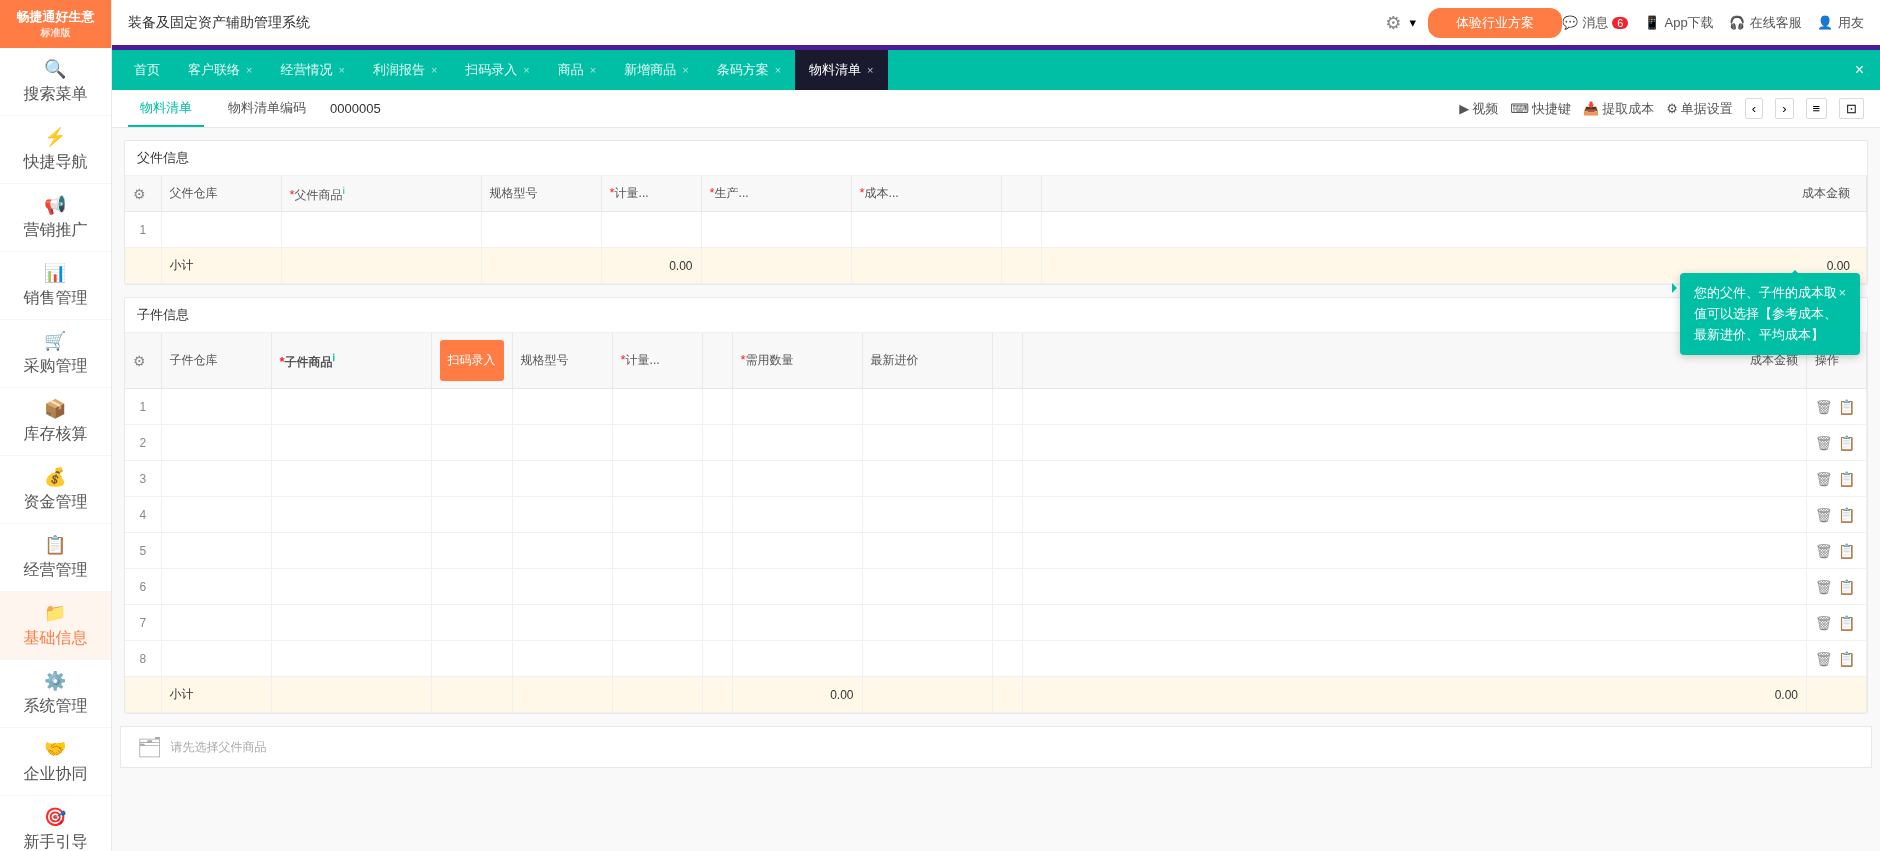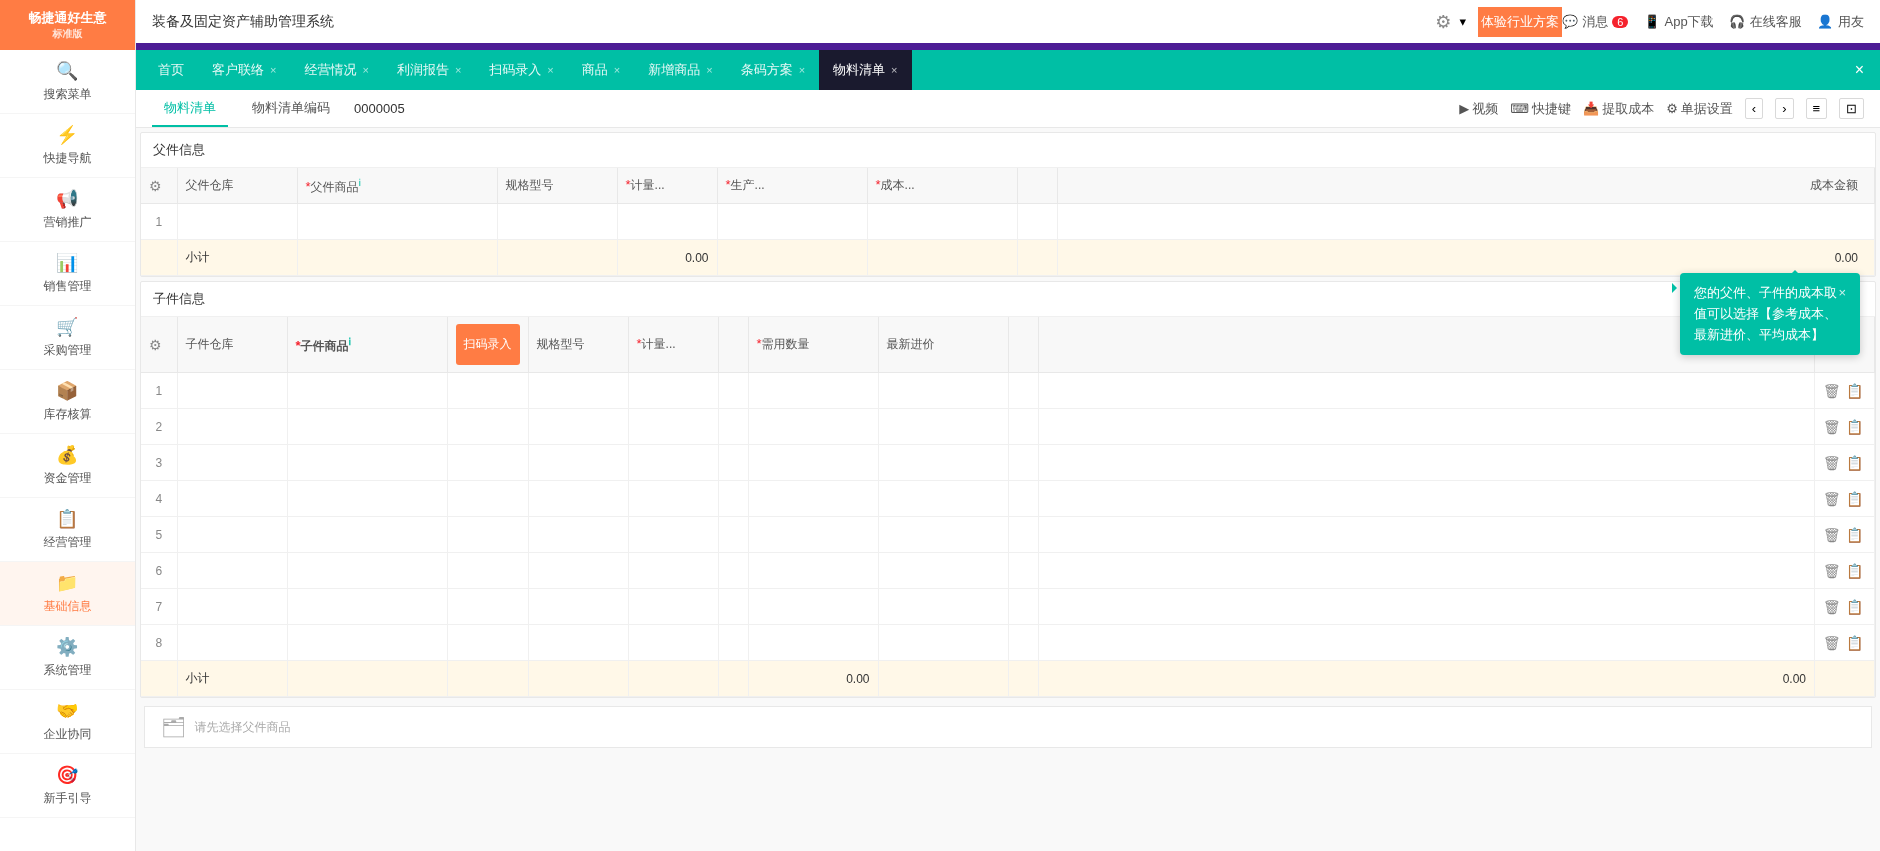--- a/index.html
+++ b/index.html
@@ -1,20 +1,20 @@
 <!DOCTYPE html>
 <html><head>
   <meta charset="utf-8">
   <style>
     * { box-sizing: border-box; margin: 0; padding: 0; font-family: 'Microsoft YaHei', Arial, sans-serif; font-size: 13px; }
     body { display: flex; height: 851px; overflow: hidden; background: #f5f5f5; }
 
     
     .sidebar {
-      width: 136px;
+      width: 112px;
       background: #fff;
       display: flex;
       flex-direction: column;
       border-right: 1px solid #e8e8e8;
       flex-shrink: 0;
     }
     .sidebar-logo {
       background: #ff7c44;
       padding: 8px;
       display: flex;
@@ -33,38 +33,38 @@
       flex-direction: column;
       align-items: center;
       padding: 10px 5px;
       cursor: pointer;
       color: #555;
       border-bottom: 1px solid #f5f5f5;
       transition: background 0.2s;
     }
     .sidebar-item.active { background: #fff5ef; color: #ff7c44; }
     .sidebar-item .icon { font-size: 18px; margin-bottom: 4px; }
-    .sidebar-item .label { font-size: 12px; }
+    .sidebar-item .label { font-size: 16px; }
 
     
     .main { flex: 1; display: flex; flex-direction: column; overflow: hidden; }
 
     
     .top-header {
       background: #fff;
       height: 50px;
       display: flex;
       align-items: center;
       padding: 0 16px;
-      border-bottom: 7px solid #4c1d95;
+      border-bottom: 5px solid #4c1d95;
     }
     .system-title { color: #333; font-size: 14px; flex: 1; }
     .header-actions { display: flex; align-items: center; gap: 16px; }
     .header-btn { cursor: pointer; color: #555; display: flex; align-items: center; gap: 4px; font-size: 13px; }
-    .try-btn { background: #ff7c44; color: white; padding: 6px 3px; border-radius: 0; cursor: pointer; font-size: 13px; }
+    .try-btn { background: #ff7c44; color: white; padding: 6px 28px; border-radius: 12px; cursor: pointer; font-size: 13px; }
     .badge { background: #f5222d; color: white; border-radius: 10px; padding: 0 5px; font-size: 11px; min-width: 16px; text-align: center; }
 
     
     .nav-tabs {
       background: #00bfa5;
       display: flex;
       align-items: center;
       height: 40px;
       padding: 0 8px;
       overflow: hidden;
@@ -102,21 +102,21 @@
       color: #555; 
       font-size: 13px; 
     }
     .toolbar-tab.active { color: #00bfa5; border-bottom-color: #00bfa5; }
     .toolbar-code { font-size: 13px; color: #333; margin-left: 0; }
     .toolbar-right { margin-left: auto; display: flex; align-items: center; gap: 12px; color: #555; font-size: 12px; }
     .toolbar-action { display: flex; align-items: center; gap: 3px; cursor: pointer; color: #555; }
 
     
     .content { flex: 1; overflow-y: auto; background: #f9f9f9; }
-    .section { background: white; margin: 4px; border: 1px solid #e8e8e8; border-radius: 2px; }
+    .section { background: white; margin: 12px; border: 1px solid #e8e8e8; border-radius: 2px; }
     .section-title { padding: 8px 12px; font-size: 13px; color: #333; border-bottom: 1px solid #f0f0f0; font-weight: 500; }
 
     
     .data-table { width: 100%; border-collapse: collapse; }
     .data-table th {
       background: #f8f8f8;
       border-bottom: 1px solid #e8e8e8;
       border-right: 1px solid #e8e8e8;
       padding: 7px 8px;
       text-align: left;

